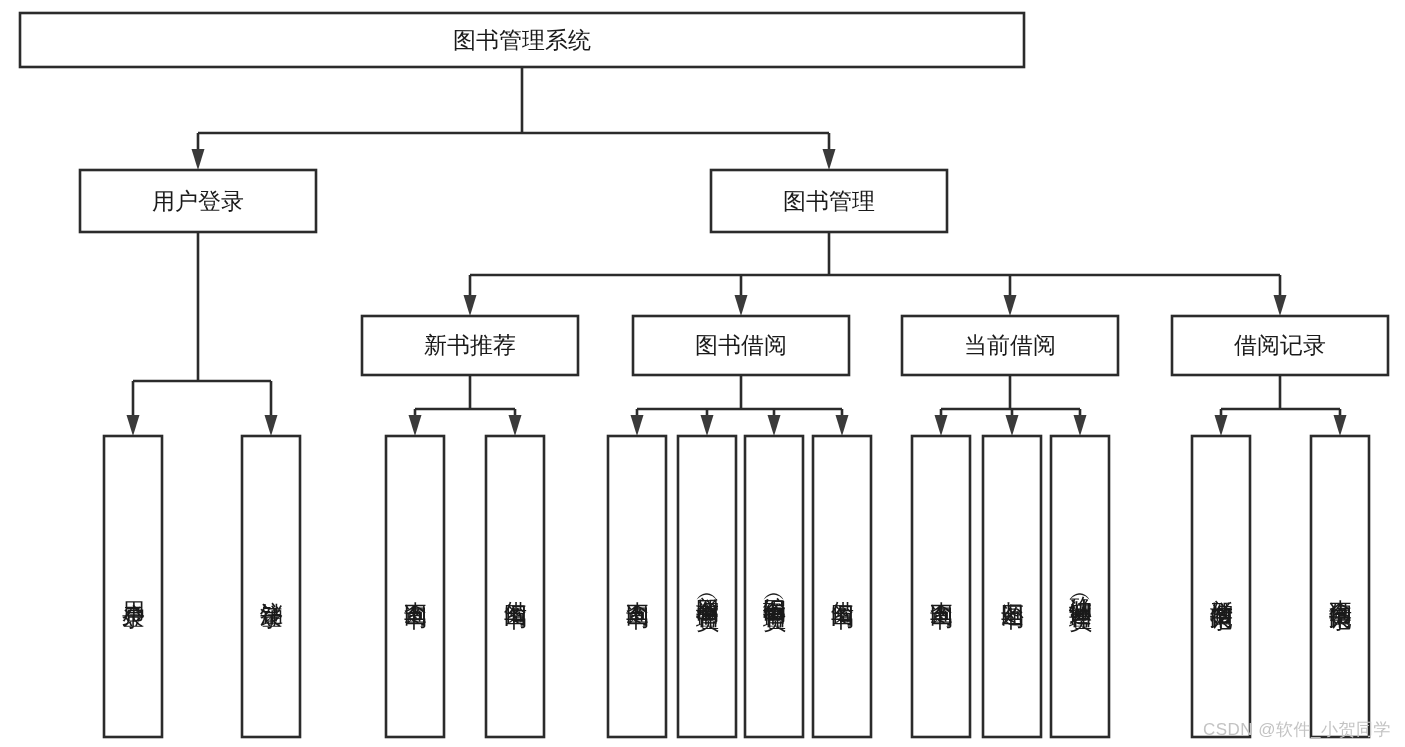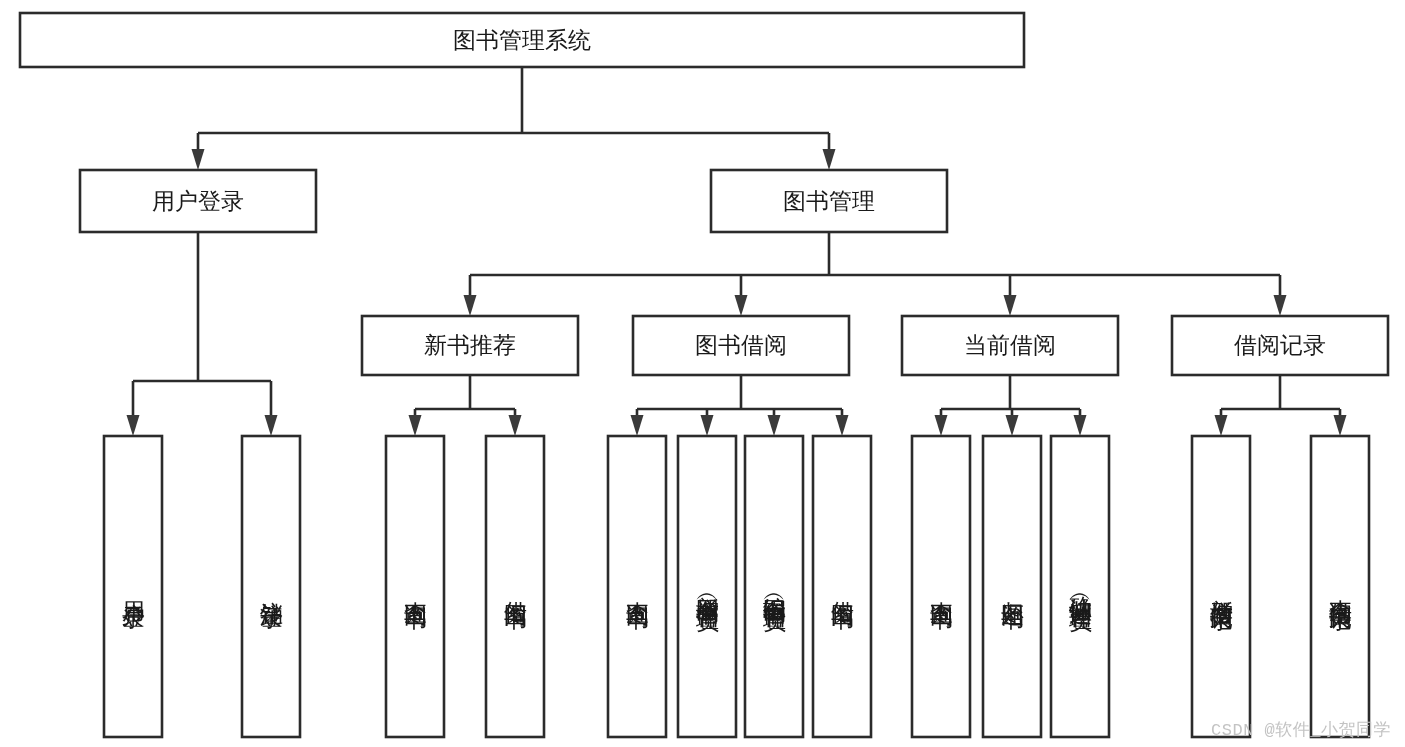--- a/index.html
+++ b/index.html
@@ -68,21 +68,21 @@
     writing-mode: vertical-rl;
     text-orientation: upright;
     letter-spacing: 2px;
     white-space: nowrap;
     text-align: center;
   }
   .watermark {
     position: absolute;
     right: 14px;
     bottom: 6px;
-    font-family: Liberation Mono, monospace;
+    font-family: Liberation Sans, sans-serif;
     font-size: 17px;
     color: #c3c3c3;
     letter-spacing: 0.5px;
     white-space: nowrap;
     user-select: none;
   }
 </style>
 </head>
 <body>
 

